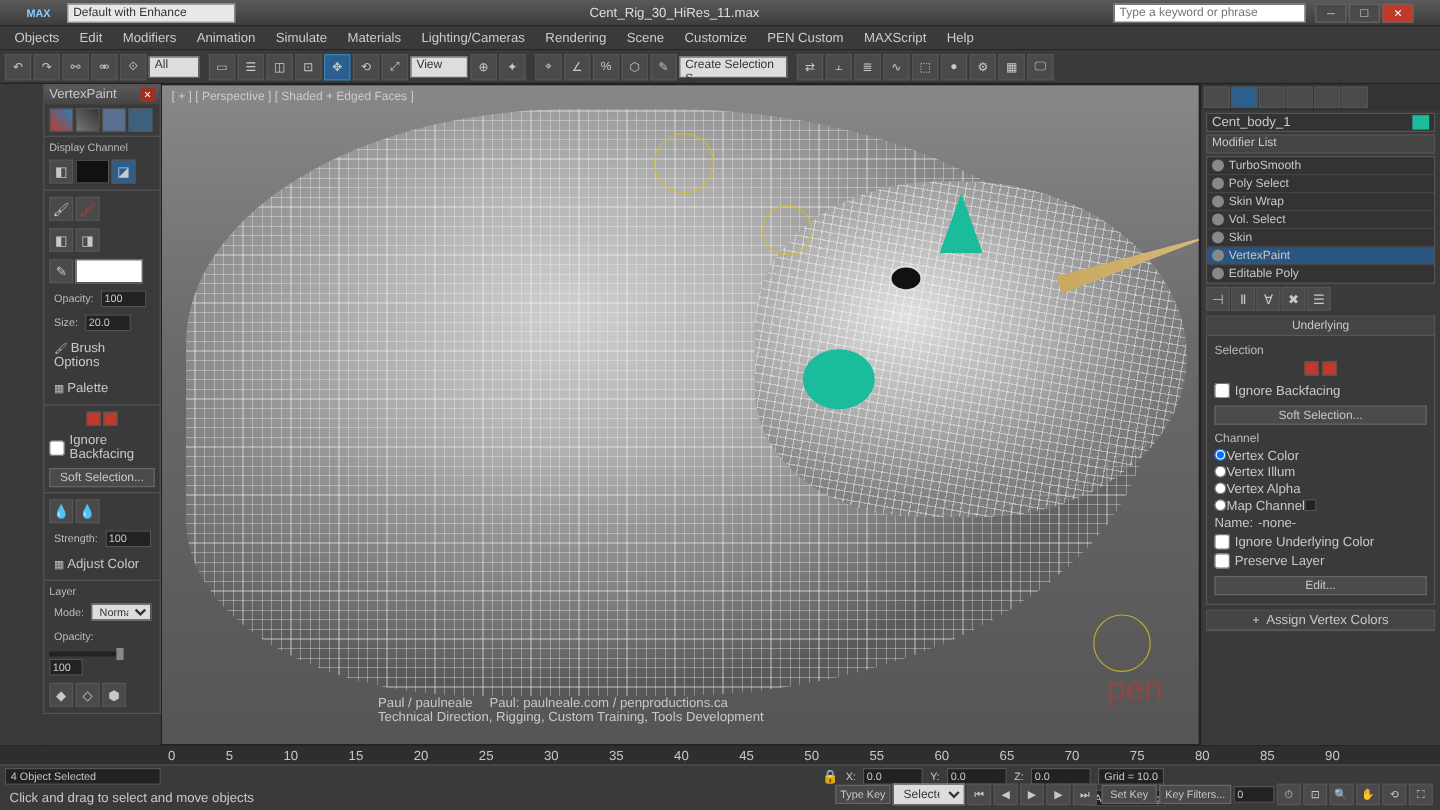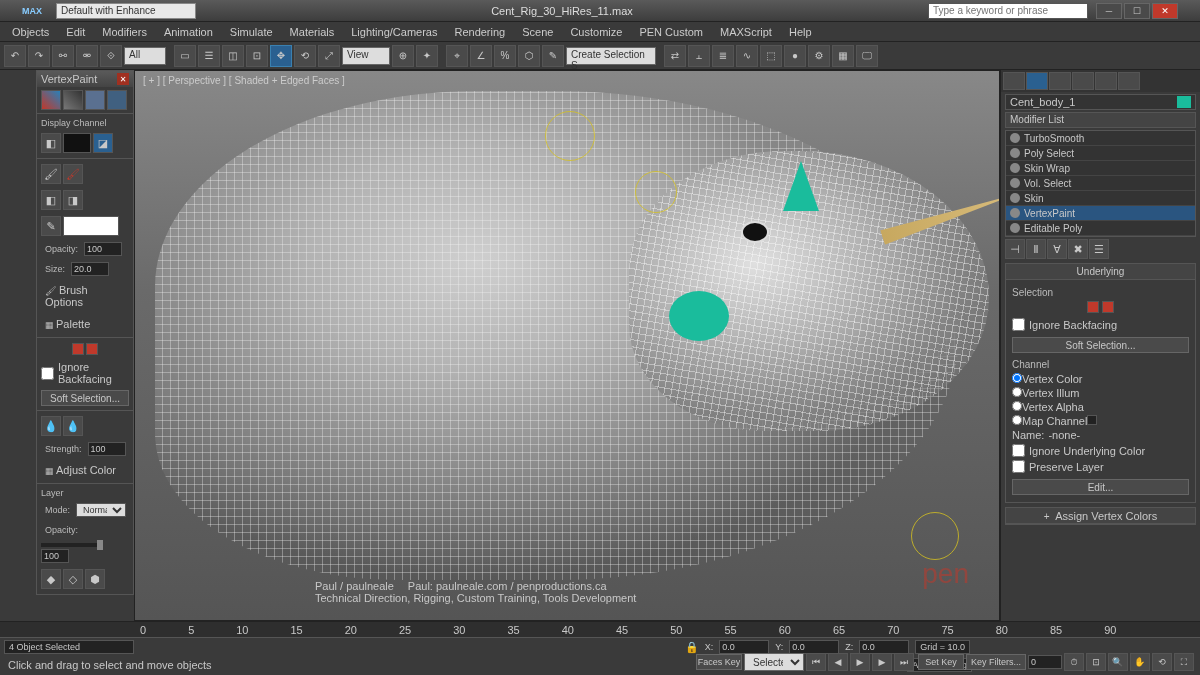--- a/index.html
+++ b/index.html
@@ -377,21 +377,21 @@
     <span class="status-box">Grid = 10.0</span>
     <div style="width:220px"></div>
   </div>
   <div class="prompt-row">
     <span>Click and drag to select and move objects</span>
     <div style="flex:1"></div>
     <span class="status-box">Add Time Tag</span>
     <div style="width:220px"></div>
   </div>
   <div class="anim-ctrls">
-    <button class="autokey">Faces Key</button>
+    <button class="autokey">Type Key</button>
     <select class="tdd" style="width:60px"><option>Selected</option></select>
     <div class="anim-btn">⏮</div>
     <div class="anim-btn">◀</div>
     <div class="anim-btn">▶</div>
     <div class="anim-btn">▶</div>
     <div class="anim-btn">⏭</div>
     <br>
     <button class="autokey">Set Key</button>
     <button class="autokey" style="width:60px">Key Filters...</button>
     <input class="coord" style="width: 34px;" value="0">

